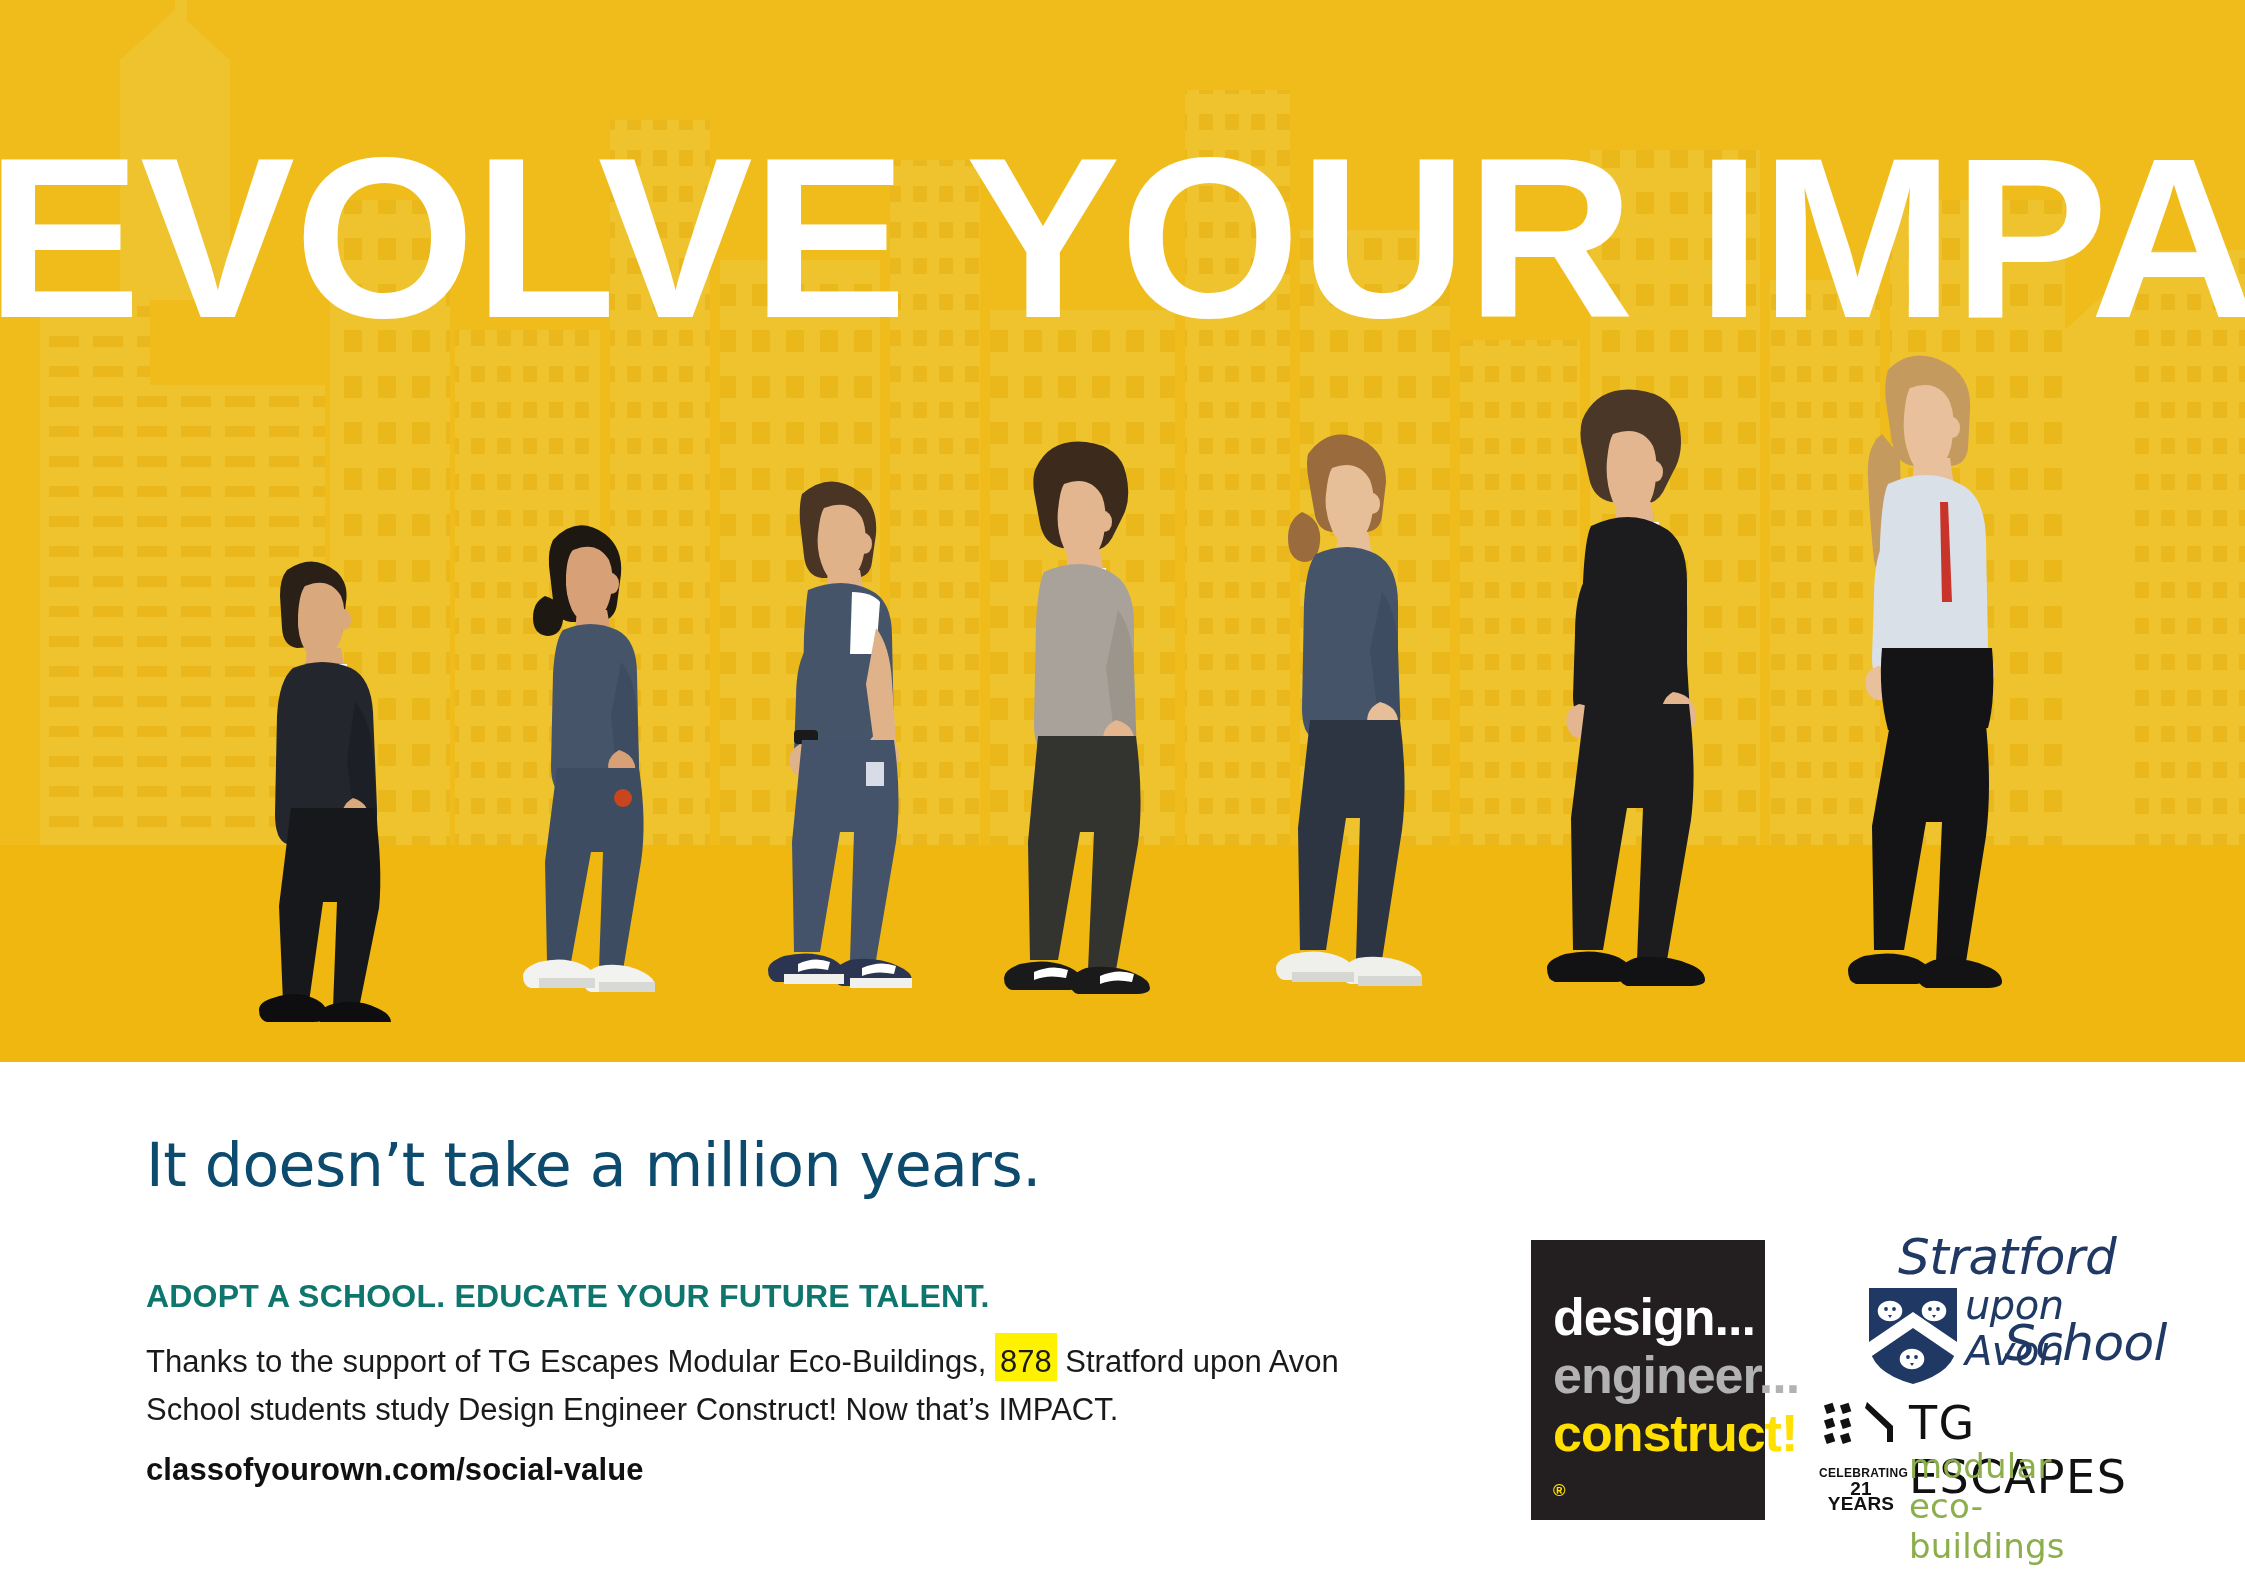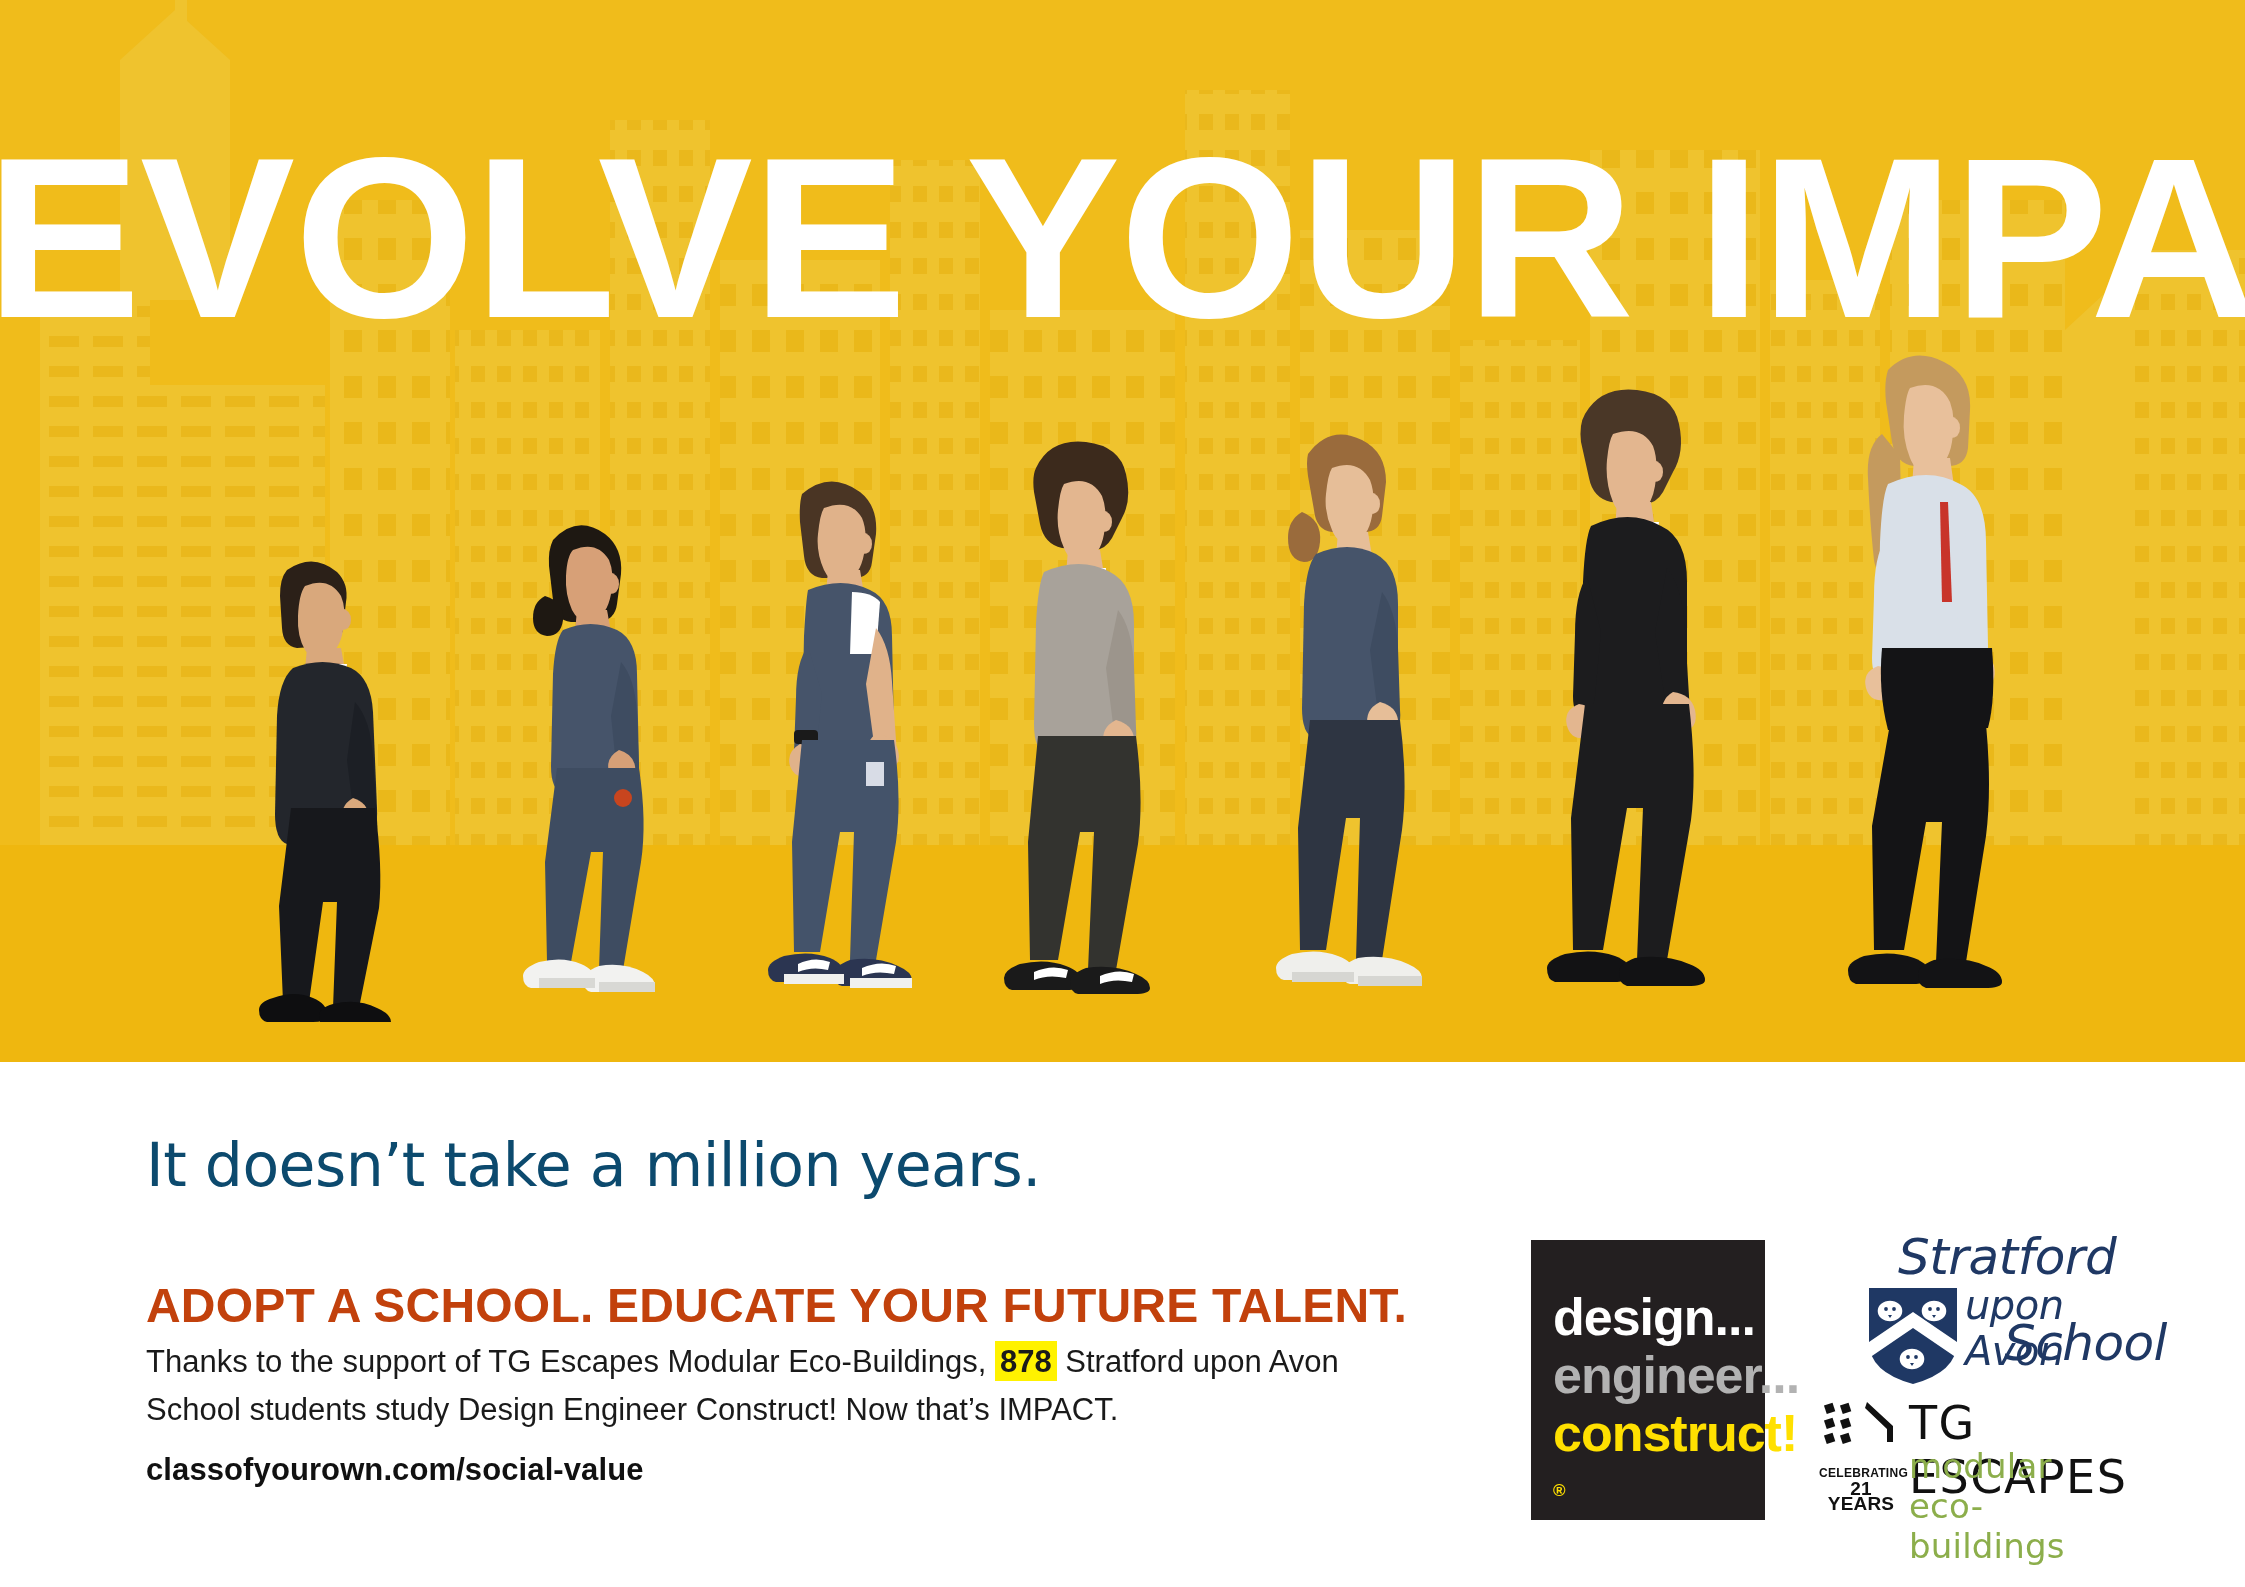--- a/index.html
+++ b/index.html
@@ -30,27 +30,27 @@
   .fig { position:absolute; bottom:0; }
   .fig svg { display:block; }
 
   
   .lower { position:absolute; left:0; top:1062px; width:2245px; height:525px; background:#fff; }
 
   .tagline { position:absolute; left:146px; top:1130px; font-size:60px; color:#0c4a6e;
      font-weight:400; letter-spacing:-0.5px;
      font-family:"DejaVu Sans","Liberation Sans",sans-serif; }
 
-  .subhead { position:absolute; left:146px; top:1278px; font-size:48px; color:#c2410c;
+  .subhead { position:absolute; left:146px; top:1278px; font-size:32px; color:#0f766e;
      font-weight:700; letter-spacing:0.2px; }
 
   .body-copy { position:absolute; left:146px; top:1338px; width:1270px;
      font-size:31px; line-height:48px; color:#1a1a1a; font-weight:400; }
 
-  .hl { background:#FFF200; padding:3px 5px 2px 5px;font-weight:bold; }
+  .hl { background:#FFF200; padding:11px 5px 2px 5px; }
 
   .url { position:absolute; left:146px; top:1452px; font-size:31px;
      font-weight:700; color:#111; letter-spacing:0.1px; }
 
   
   .dec { position:absolute; left:1531px; top:1240px; width:234px; height:280px;
      background:#231F20; }
   .dec-in { position:absolute; left:22px; top:48px; line-height:58px;
      font-family:"Liberation Sans Narrow","Liberation Sans",sans-serif;
      font-weight:700; font-size:52px; letter-spacing:-1px; }

